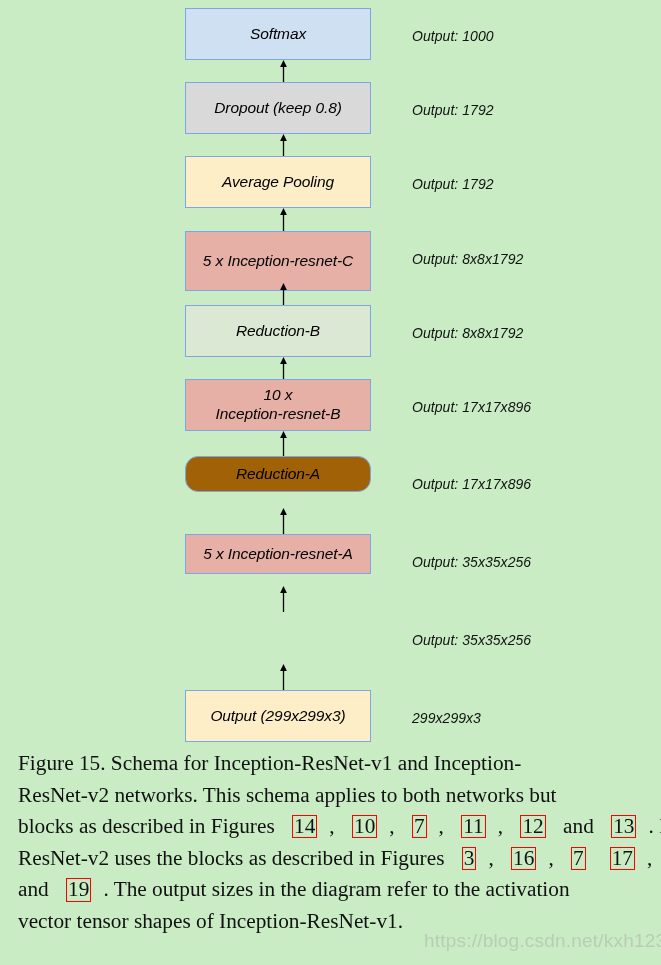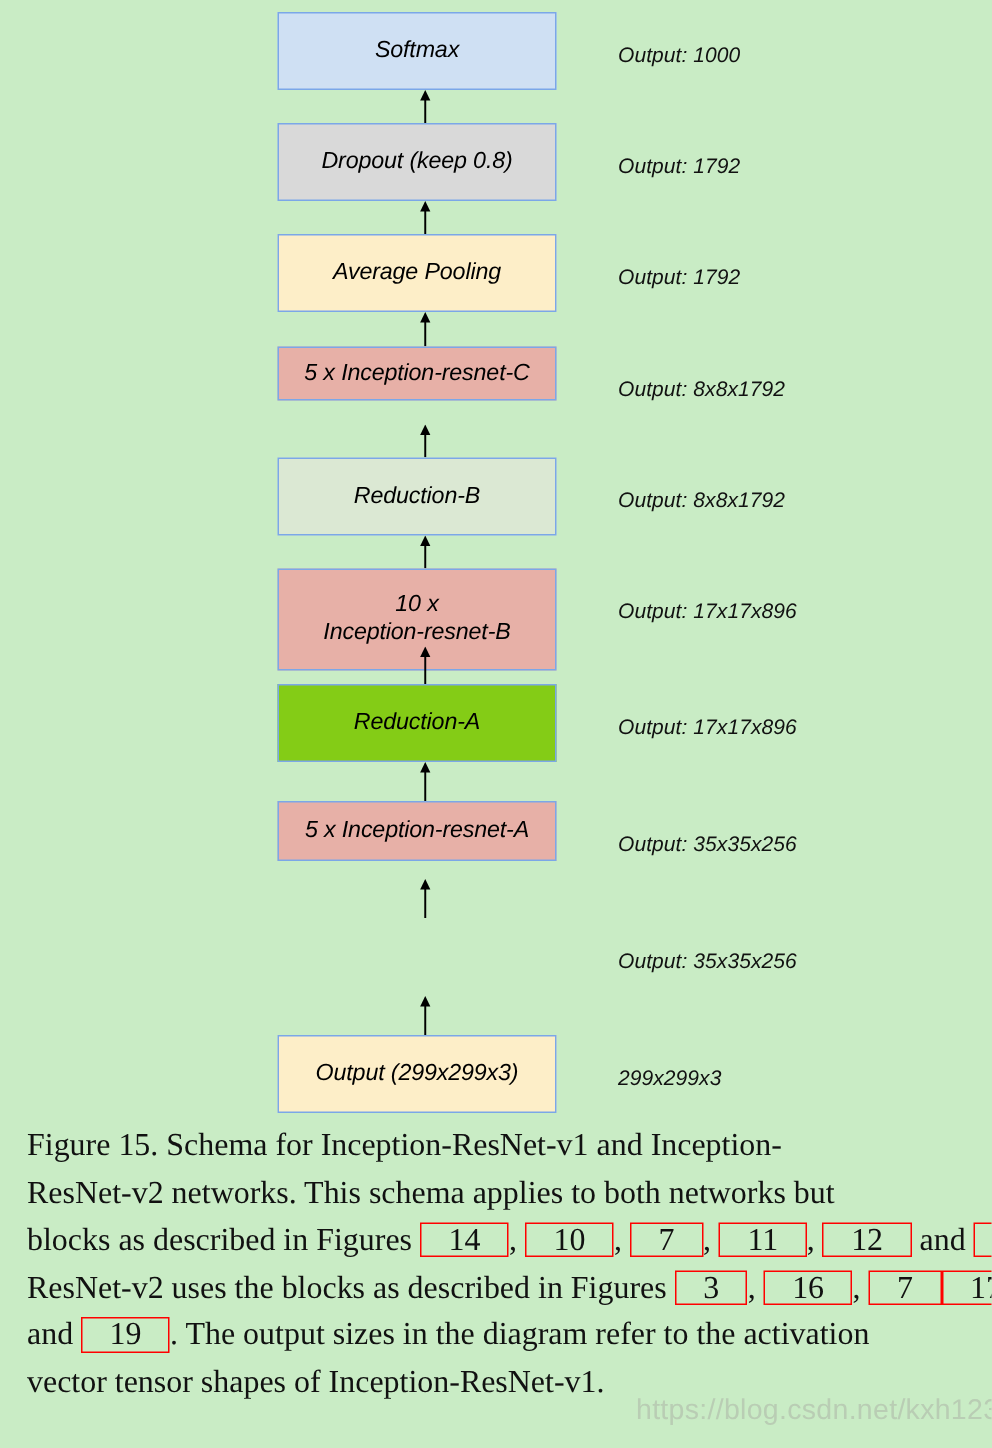--- a/index.html
+++ b/index.html
@@ -82,24 +82,24 @@
     color: #111111;
     text-align: justify;
     text-justify: inter-word;
   }
   #caption .line {
     display: block;
     white-space: nowrap;
   }
   .ref {
     border: 1.6px solid #ff0000;
-    padding: 0 18px;
+    padding: 0 1px;
     display: inline-block;
     line-height: 1.0;
-    margin: 0 0px;
+    margin: 0 12px;
   }
   #watermark {
     position: absolute;
     left: 424px;
     top: 930px;
     font-family: "Liberation Sans", sans-serif;
     font-size: 19px;
     color: #b9cdb4;
     letter-spacing: 0.2px;
     white-space: nowrap;
@@ -135,52 +135,52 @@
       <div class="node" style="top: 156px; height: 52px; background: rgb(253, 238, 200); border-color: rgb(123, 167, 232);">
         <span class="node-label">Average Pooling</span>
       </div>
       <div class="outlabel" style="top: 176px;">Output: 1792</div>
       <div class="arrow" style="top: 208px; height: 23px;">
         <svg width="13" height="23" viewBox="0 0 13 23">
           <line x1="6.5" y1="23" x2="6.5" y2="4" stroke="#000" stroke-width="1.3"></line>
           <polygon points="6.5,0 3.1,7 9.9,7" fill="#000"></polygon>
         </svg>
       </div>
-      <div class="node" style="top: 231px; height: 36px; background: rgb(231, 176, 167); border-color: rgb(123, 167, 232);">
+      <div class="node" style="top: 231px; height: 60px; background: rgb(231, 176, 167); border-color: rgb(123, 167, 232);">
         <span class="node-label">5 x Inception-resnet-C</span>
       </div>
       <div class="outlabel" style="top: 251px;">Output: 8x8x1792</div>
       <div class="arrow" style="top: 283px; height: 22px;">
         <svg width="13" height="22" viewBox="0 0 13 22">
           <line x1="6.5" y1="22" x2="6.5" y2="4" stroke="#000" stroke-width="1.3"></line>
           <polygon points="6.5,0 3.1,7 9.9,7" fill="#000"></polygon>
         </svg>
       </div>
       <div class="node" style="top: 305px; height: 52px; background: rgb(219, 232, 211); border-color: rgb(123, 167, 232);">
         <span class="node-label">Reduction-B</span>
       </div>
       <div class="outlabel" style="top: 325px;">Output: 8x8x1792</div>
       <div class="arrow" style="top: 357px; height: 22px;">
         <svg width="13" height="22" viewBox="0 0 13 22">
           <line x1="6.5" y1="22" x2="6.5" y2="4" stroke="#000" stroke-width="1.3"></line>
           <polygon points="6.5,0 3.1,7 9.9,7" fill="#000"></polygon>
         </svg>
       </div>
-      <div class="node" style="top: 379px; height: 68px; background: rgb(231, 176, 167); border-color: rgb(123, 167, 232);">
+      <div class="node" style="top: 379px; height: 52px; background: rgb(231, 176, 167); border-color: rgb(123, 167, 232);">
         <span class="node-label">10 x
 Inception-resnet-B</span>
       </div>
       <div class="outlabel" style="top: 399px;">Output: 17x17x896</div>
       <div class="arrow" style="top: 431px; height: 25px;">
         <svg width="13" height="25" viewBox="0 0 13 25">
           <line x1="6.5" y1="25" x2="6.5" y2="4" stroke="#000" stroke-width="1.3"></line>
           <polygon points="6.5,0 3.1,7 9.9,7" fill="#000"></polygon>
         </svg>
       </div>
-      <div class="node" style="top: 456px; height: 52px; background: #84cc16; border-color: rgb(123, 167, 232);">
+      <div class="node" style="top: 456px; height: 36px; background: #a16207; border-color: rgb(123, 167, 232); border-radius: 13px;">
         <span class="node-label">Reduction-A</span>
       </div>
       <div class="outlabel" style="top: 476px;">Output: 17x17x896</div>
       <div class="arrow" style="top: 508px; height: 26px;">
         <svg width="13" height="26" viewBox="0 0 13 26">
           <line x1="6.5" y1="26" x2="6.5" y2="4" stroke="#000" stroke-width="1.3"></line>
           <polygon points="6.5,0 3.1,7 9.9,7" fill="#000"></polygon>
         </svg>
       </div>
       <div class="node" style="top: 534px; height: 40px; background: rgb(231, 176, 167); border-color: rgb(123, 167, 232);">

